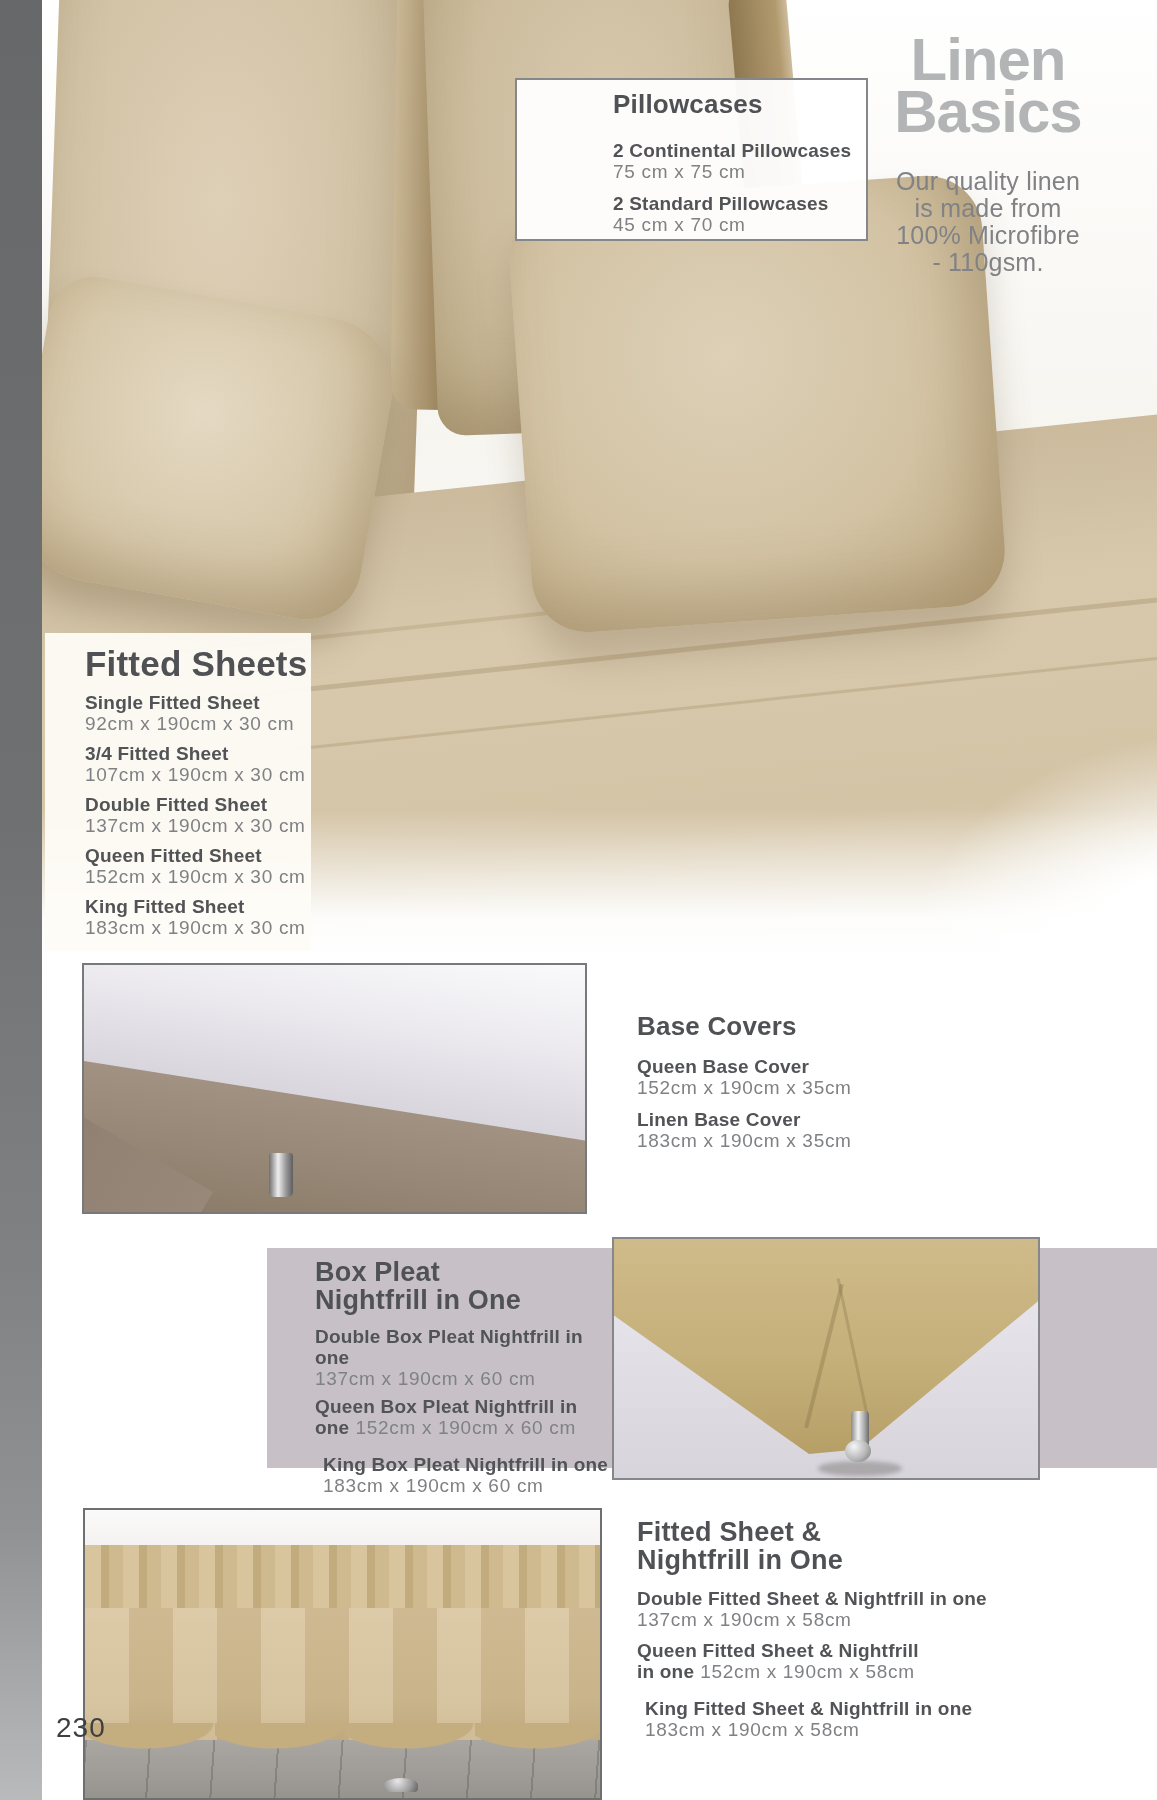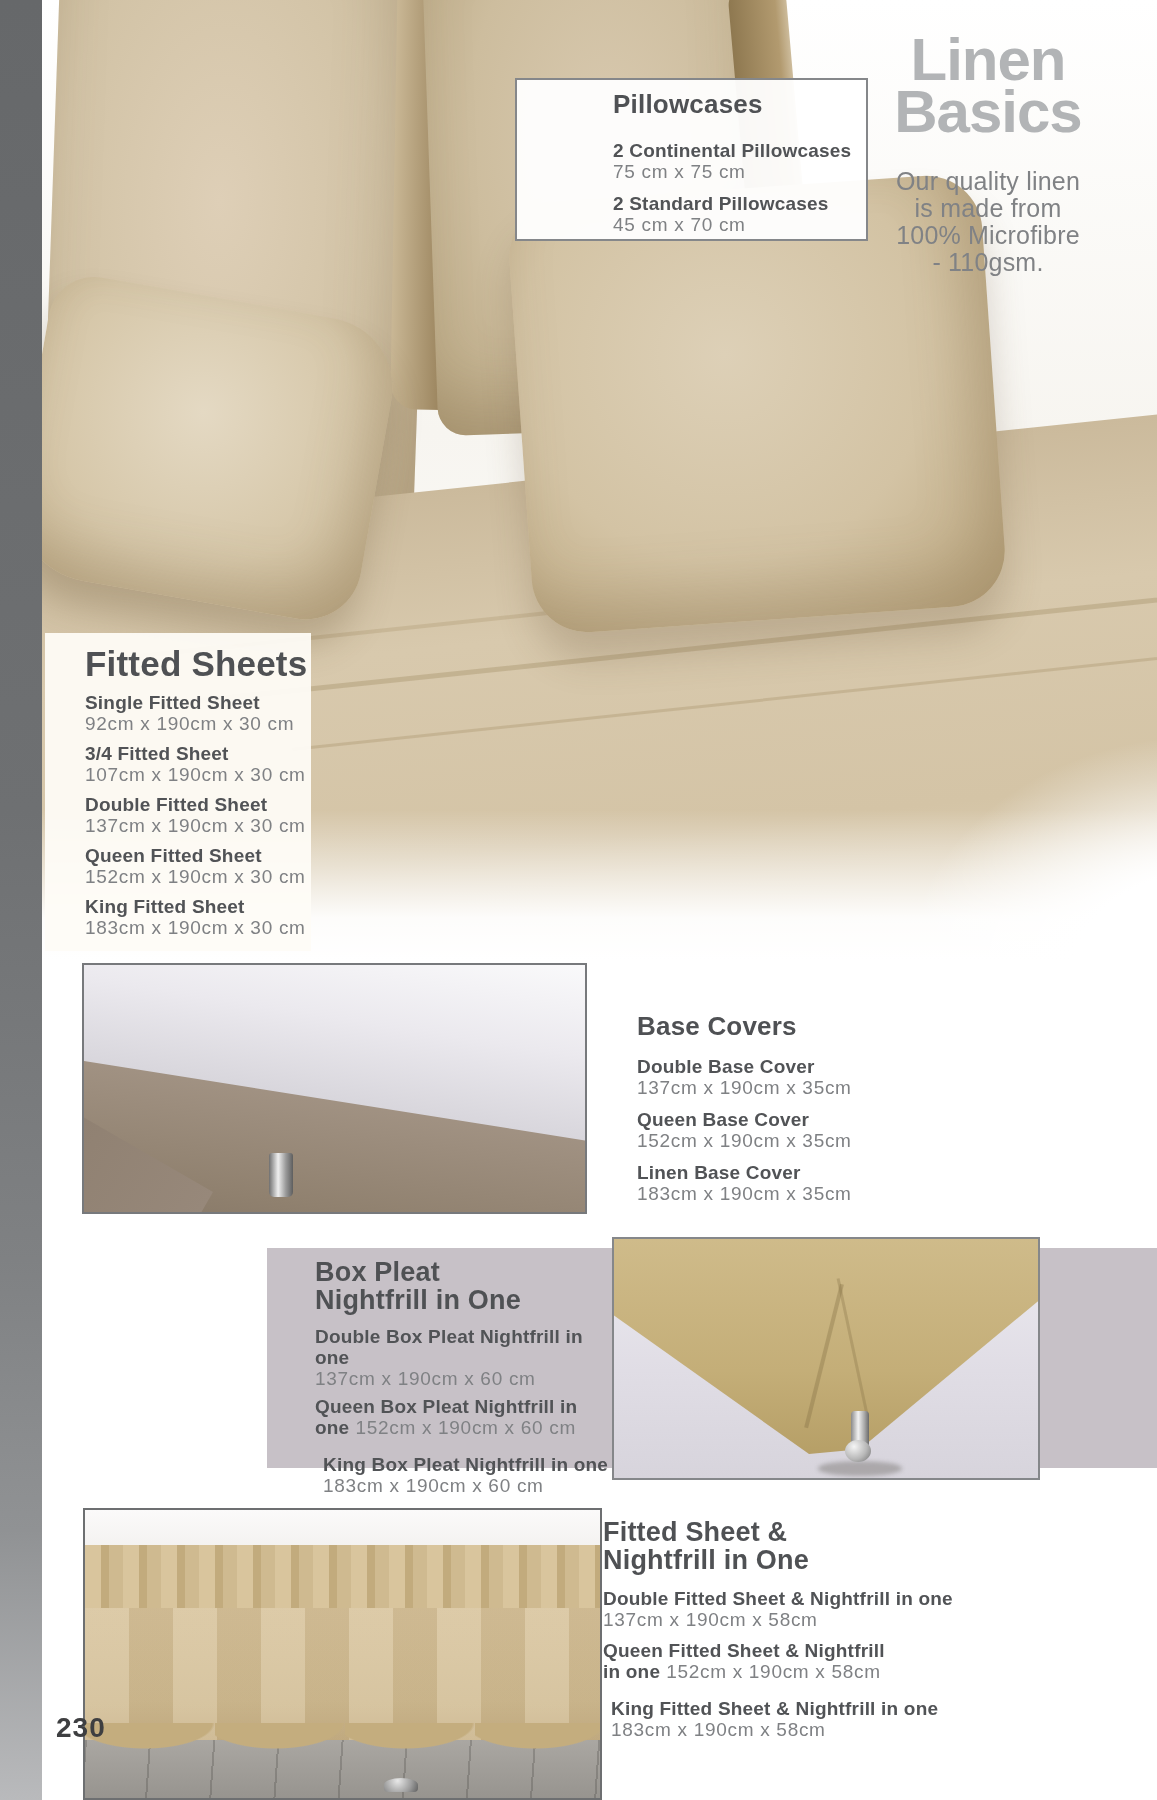--- a/index.html
+++ b/index.html
@@ -72,25 +72,25 @@
 
   .col-base{position:absolute;left:637px;top:1012px;width:420px;z-index:4;}
   .col-base .h1{font-size:26px;margin-bottom:15px;}
   .col-base .row{margin-bottom:11px;}
 
   .panel-pleat{position:absolute;left:267px;top:1248px;width:890px;height:220px;z-index:2;box-sizing:border-box;
     background:#c7c1c7;padding:10px 0 0 48px;}
   .panel-pleat .h1{font-size:27px;line-height:28px;margin-bottom:12px;}
   .panel-pleat .row{margin-bottom:7px;width:300px;}
 
-  .col-fnf{position:absolute;left:603px;top:1518px;width:480px;z-index:4;}
+  .col-fnf{position:absolute;left:637px;top:1518px;width:480px;z-index:4;}
   .col-fnf .h1{font-size:27px;line-height:28px;margin-bottom:14px;}
   .col-fnf .row{margin-bottom:10px;width:450px;}
 
-  .pagenum{position:absolute;left:56px;top:1712px;z-index:9;font-size:28px;font-weight:700;color:#3e3f41;letter-spacing:1px;}
+  .pagenum{position:absolute;left:56px;top:1712px;z-index:9;font-size:28px;font-weight:400;color:#3e3f41;letter-spacing:1px;}
 
   
   .photo{position:absolute;overflow:hidden;box-sizing:border-box;}
   .photo *{position:absolute;}
   .photo-base{left:82px;top:963px;width:505px;height:251px;z-index:3;border:2px solid #77797c;
     background:linear-gradient(180deg,#c6c3bd 0%,#b2afa9 60%,#a5a29c 100%);}
   .bc-floor-lines{left:0;top:0;width:100%;height:100%;
     background:repeating-linear-gradient(96deg,rgba(110,108,102,.32) 0 2px,transparent 2px 54px);}
   .bc-top{left:-6%;top:-38%;width:120%;height:74%;transform:rotate(9deg);transform-origin:0 0;
     background:linear-gradient(180deg,#fbfbfc 0%,#ebe9ee 55%,#d8d6dc 100%);}
@@ -213,24 +213,20 @@
     <div class="bc-shadow"></div>
     <div class="bc-base"></div>
     <div class="bc-base-corner"></div>
     <div class="bc-top"></div>
     <div class="bc-foot"></div>
   </div>
 
   <div class="col-base">
     <div class="h1">Base Covers</div>
     <div class="row">
-      <div class="lbl">Double Base Cover</div>
-      <div class="val"><span class="lbl l2"></span><span>137cm x 190cm x 35cm</span></div>
-    </div>
-    <div class="row">
       <div class="lbl">Queen Base Cover</div>
       <div class="val"><span class="lbl l2"></span><span>152cm x 190cm x 35cm</span></div>
     </div>
     <div class="row">
       <div class="lbl">Linen Base Cover</div>
       <div class="val"><span class="lbl l2"></span><span>183cm x 190cm x 35cm</span></div>
     </div>
   </div>
 
   <div class="panel-pleat">

